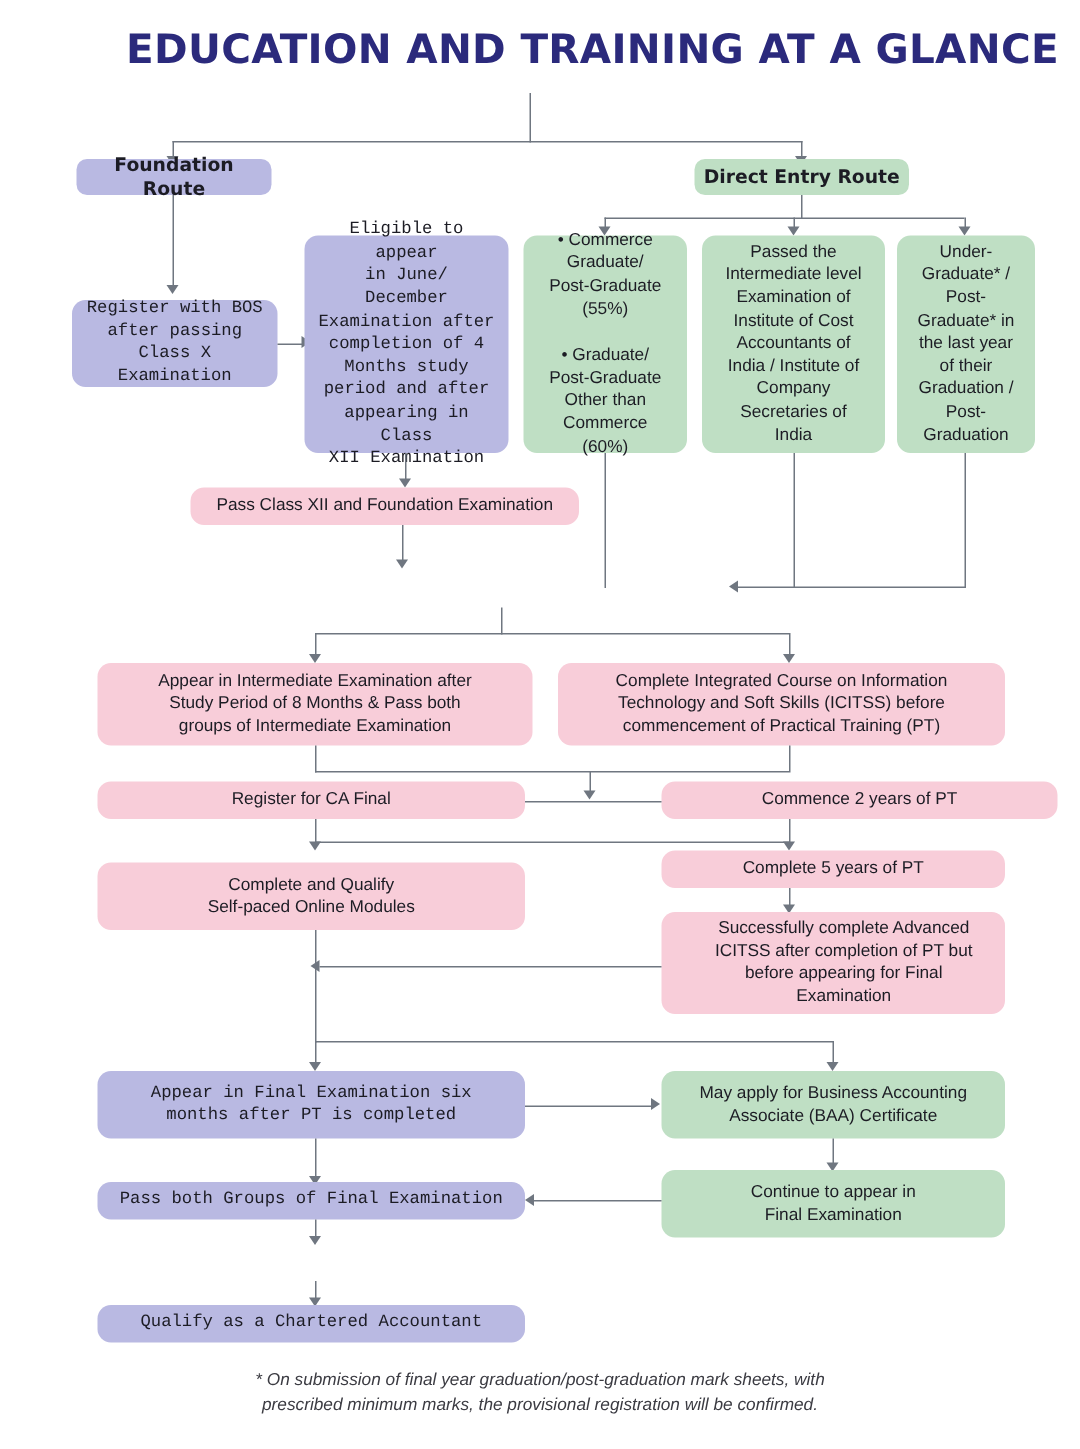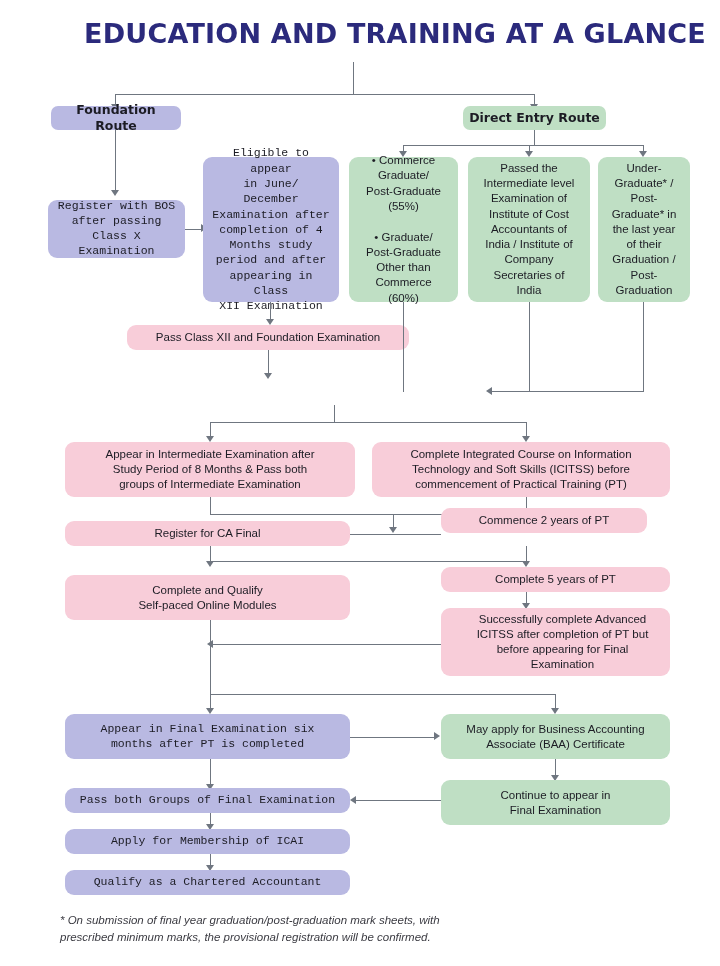--- a/index.html
+++ b/index.html
@@ -51,21 +51,21 @@
   .vl { width:1.3px; }
   .hl { height:1.3px; }
 
   .arw { position:absolute; width:0; height:0; }
   .arw-d { border-left:4.5px solid transparent; border-right:4.5px solid transparent; border-top:6px solid #6f7680; }
   .arw-r { border-top:4.5px solid transparent; border-bottom:4.5px solid transparent; border-left:6px solid #6f7680; }
   .arw-l { border-top:4.5px solid transparent; border-bottom:4.5px solid transparent; border-right:6px solid #6f7680; }
 
   .footnote {
     position:absolute; left:60px; top:912px; width:600px;
-    font-style:italic;
+    text-align:center; font-style:italic;
     font-size:11.5px; line-height:1.45; color:#3b3b42;
     white-space:pre-line;
   }
 </style>
 </head>
 <body>
 
 <div id="chart">
 
   <div class="title">EDUCATION AND TRAINING AT A GLANCE</div>
@@ -134,21 +134,21 @@
 Graduate* in
 the last year
 of their
 Graduation /
 Post-
 Graduation</div>
 
   <div class="ln vl" style="left:270px; top:302px; height:18px;"></div>
   <div class="arw arw-d" style="left:266px; top:319px;"></div>
 
-  <div class="node pink" style="left:127px; top:325px; width:282px; height:25px;">Pass Class XII and Foundation Examination</div>
+  <div class="node pink" style="left:127px; top:325px; width:259px; height:25px;">Pass Class XII and Foundation Examination</div>
 
   <div class="ln vl" style="left:268px; top:350px; height:24px;"></div>
   <div class="arw arw-d" style="left:264px; top:373px;"></div>
 
   <div class="ln vl" style="left:403px; top:302px; height:90px;"></div>
   <div class="ln vl" style="left:529px; top:302px; height:90px;"></div>
   <div class="ln vl" style="left:643px; top:302px; height:90px;"></div>
   <div class="ln hl" style="left:492px; top:391px; width:152px;"></div>
   <div class="arw arw-l" style="left:486px; top:387px;"></div>
 
@@ -167,21 +167,21 @@
 Technology and Soft Skills (ICITSS) before
 commencement of Practical Training (PT)</div>
 
   <div class="ln vl" style="left:210px; top:497px; height:18px;"></div>
   <div class="ln vl" style="left:526px; top:497px; height:18px;"></div>
   <div class="ln hl" style="left:210px; top:514px; width:316px;"></div>
   <div class="ln vl" style="left:393px; top:514px; height:14px;"></div>
   <div class="arw arw-d" style="left:389px; top:527px;"></div>
 
   <div class="node pink" style="left:65px; top:521px; width:285px; height:25px;">Register for CA Final</div>
-  <div class="node pink" style="left:441px; top:508px; width:206px; height:25px;">Commence 2 years of PT</div>
+  <div class="node pink" style="left:441px; top:521px; width:264px; height:25px;">Commence 2 years of PT</div>
   <div class="ln hl" style="left:350px; top:534px; width:91px;"></div>
 
   <div class="ln vl" style="left:210px; top:546px; height:16px;"></div>
   <div class="ln hl" style="left:210px; top:561px; width:316px;"></div>
   <div class="ln vl" style="left:526px; top:546px; height:16px;"></div>
   <div class="arw arw-d" style="left:206px; top:561px;"></div>
   <div class="arw arw-d" style="left:522px; top:561px;"></div>
 
   <div class="node pink" style="left:65px; top:575px; width:285px; height:45px;">Complete and Qualify
 Self-paced Online Modules</div>
@@ -218,21 +218,20 @@
   <div class="arw arw-d" style="left:551px; top:775px;"></div>
   <div class="node green" style="left:441px; top:780px; width:229px; height:45px;">Continue to appear in
 Final Examination</div>
 
   <div class="node purple" style="left:65px; top:788px; width:285px; height:25px;">Pass both Groups of Final Examination</div>
   <div class="ln hl" style="left:356px; top:800px; width:85px;"></div>
   <div class="arw arw-l" style="left:350px; top:796px;"></div>
 
   <div class="ln vl" style="left:210px; top:813px; height:12px;"></div>
   <div class="arw arw-d" style="left:206px; top:824px;"></div>
-  <div class="node purple" style="left:65px; top:829px; width:285px; height:25px;">Apply for Membership of ICAI</div>
 
   <div class="ln vl" style="left:210px; top:854px; height:12px;"></div>
   <div class="arw arw-d" style="left:206px; top:865px;"></div>
   <div class="node purple" style="left:65px; top:870px; width:285px; height:25px;">Qualify as a Chartered Accountant</div>
 
   <div class="footnote">* On submission of final year graduation/post-graduation mark sheets, with
 prescribed minimum marks, the provisional registration will be confirmed.</div>
 
 </div>
 

